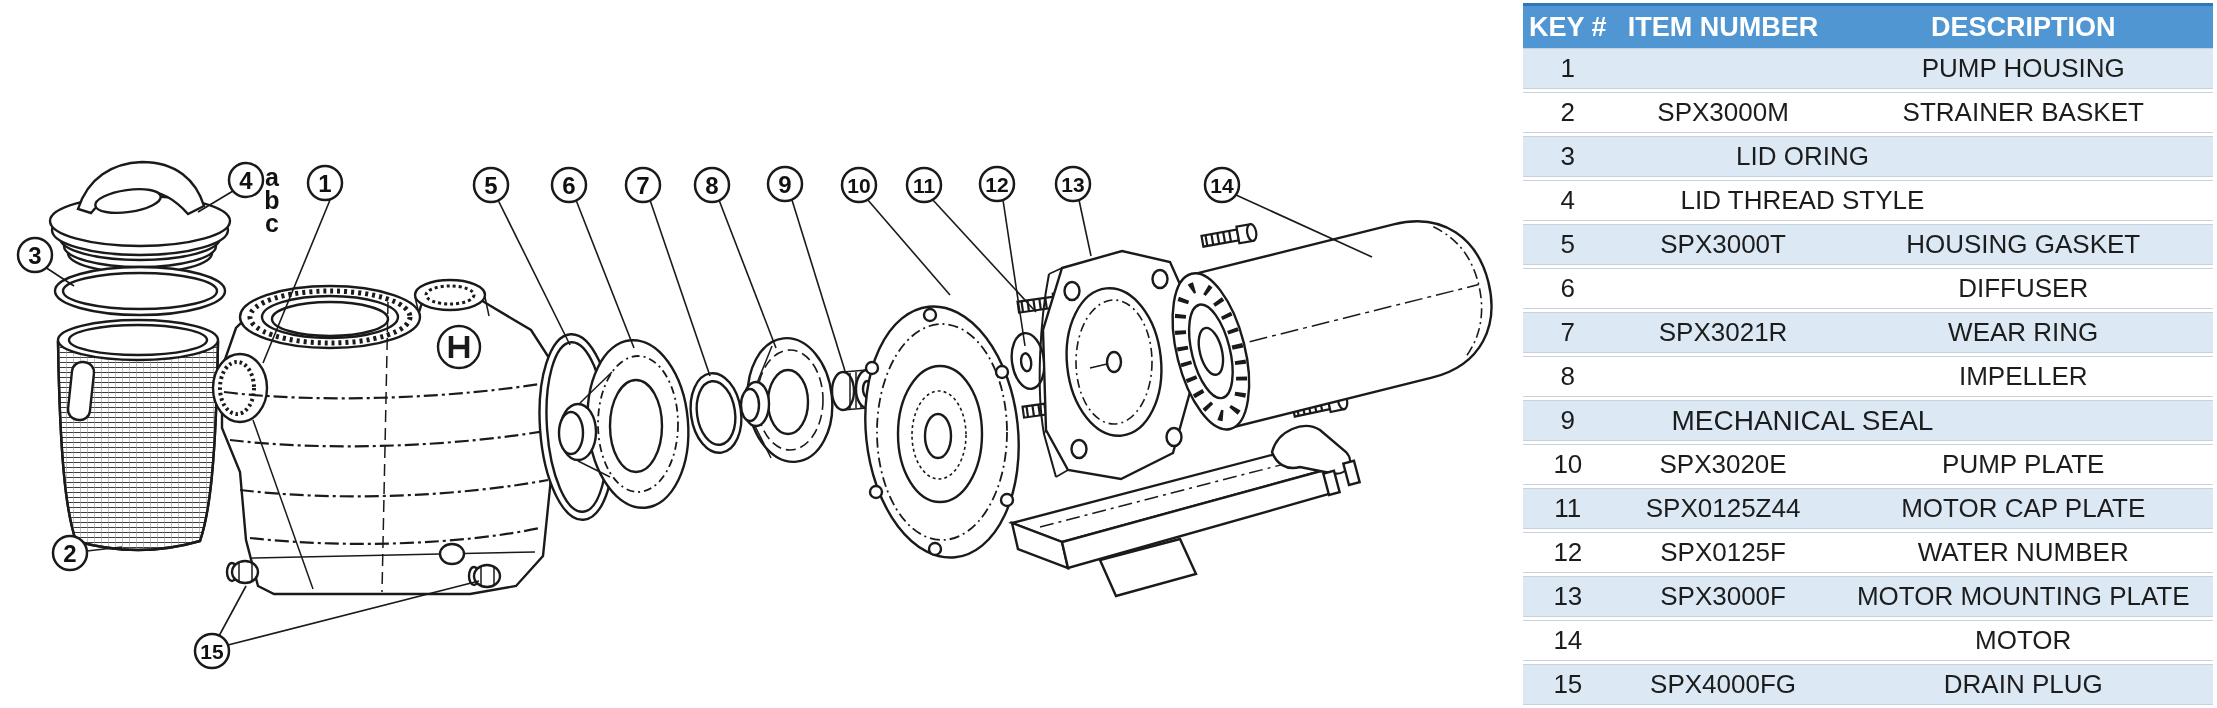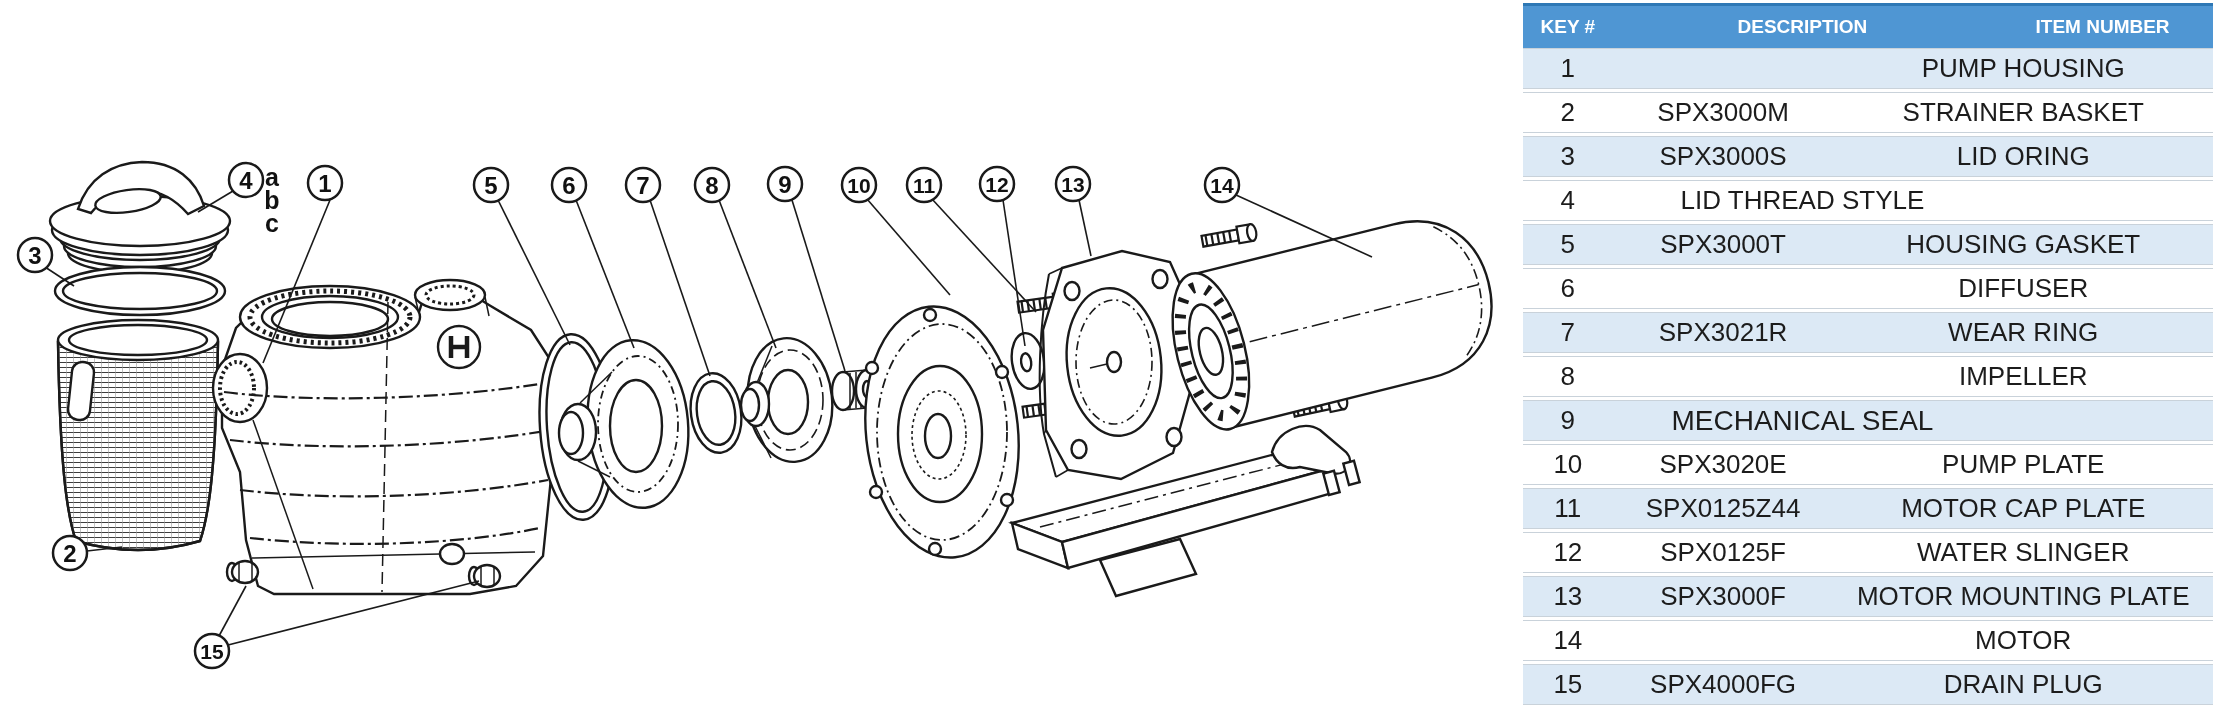--- a/index.html
+++ b/index.html
@@ -14,21 +14,21 @@
   
   #diagram{position:absolute;left:0;top:0;width:1520px;height:708px;}
   #diagram svg{display:block;}
   .ln{stroke:var(--ink);stroke-width:2.4;fill:#fff;}
   .ln-thin{stroke:var(--ink);stroke-width:1.5;fill:none;}
   .nofill{fill:none;}
   
   #parts-table{position:absolute;left:1523px;top:3px;width:690px;}
   .thead{display:flex;height:45px;background:var(--header-bg);
          border-top:3px solid var(--header-top);box-sizing:border-box;
-         align-items:center;color:#fff;font-weight:bold;font-size:19px;}
+         align-items:center;color:#fff;font-weight:bold;font-size:27px;}
   .tr{display:flex;height:41px;margin-bottom:3px;align-items:center;
       font-size:26px;color:#1c1c1c;background:#fff;
       border-top:1px solid #c9d2da;border-bottom:1px solid #c9d2da;
       box-sizing:border-box;}
   #tbody .tr:nth-child(odd){background:var(--row-alt);}
   #tbody .tr:nth-child(9) .desc{font-size:28px;}
   .th,.td{text-align:center;white-space:nowrap;overflow:visible;}
   .key{width:13%;}
   .item{width:32%;}
   .desc{width:55%;}
@@ -300,39 +300,38 @@
         <text x="272" y="200" text-anchor="middle" dy="0.36em" font-weight="bold" font-size="25" fill="#111">b</text>
         <text x="272" y="223" text-anchor="middle" dy="0.36em" font-weight="bold" font-size="25" fill="#111">c</text>
       </g>
   <text x="-100" y="-100" font-size="1" fill="none">H</text>
 </svg>
 </div>
 
 <div id="parts-table">
   <div class="thead">
     <div class="th key">KEY #</div>
+    <div class="th item">ITEM NUMBER</div>
     <div class="th desc">DESCRIPTION</div>
-    <div class="th item">ITEM NUMBER</div>
   </div>
   <div id="tbody">
   <div class="tr">
     <div class="td key">1</div>
     <div class="td item"></div>
     <div class="td desc">PUMP HOUSING</div>
   </div>
 
   <div class="tr">
     <div class="td key">2</div>
     <div class="td item">SPX3000M</div>
     <div class="td desc">STRAINER BASKET</div>
   </div>
 
   <div class="tr">
     <div class="td key">3</div>
-    <div class="td item">SPX3000S</div>
     <div class="td desc">LID ORING</div>
   </div>
 
   <div class="tr">
     <div class="td key">4</div>
     <div class="td desc">LID THREAD STYLE</div>
   </div>
 
   <div class="tr">
     <div class="td key">5</div>
@@ -371,21 +370,21 @@
 
   <div class="tr">
     <div class="td key">11</div>
     <div class="td item">SPX0125Z44</div>
     <div class="td desc">MOTOR CAP PLATE</div>
   </div>
 
   <div class="tr">
     <div class="td key">12</div>
     <div class="td item">SPX0125F</div>
-    <div class="td desc">WATER SLINGER</div>
+    <div class="td desc">WATER NUMBER</div>
   </div>
 
   <div class="tr">
     <div class="td key">13</div>
     <div class="td item">SPX3000F</div>
     <div class="td desc">MOTOR MOUNTING PLATE</div>
   </div>
 
   <div class="tr">
     <div class="td key">14</div>

